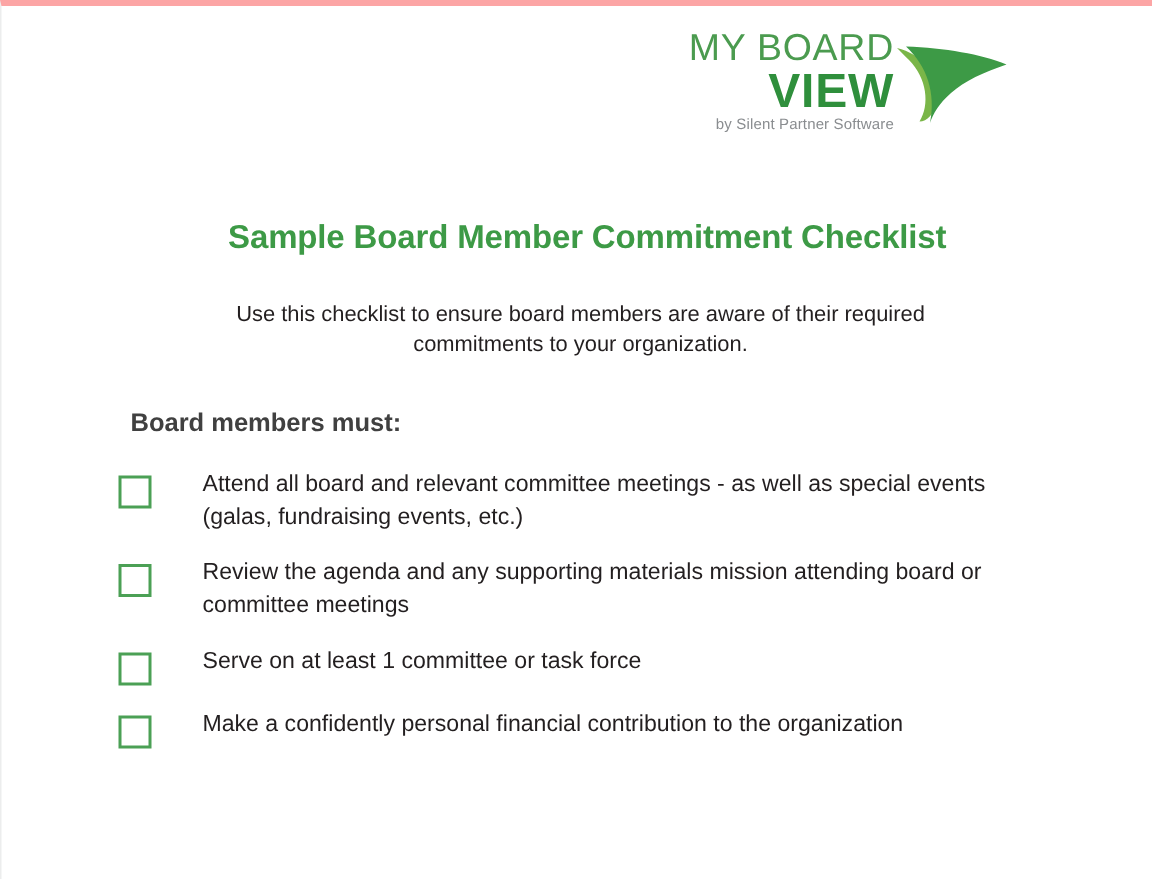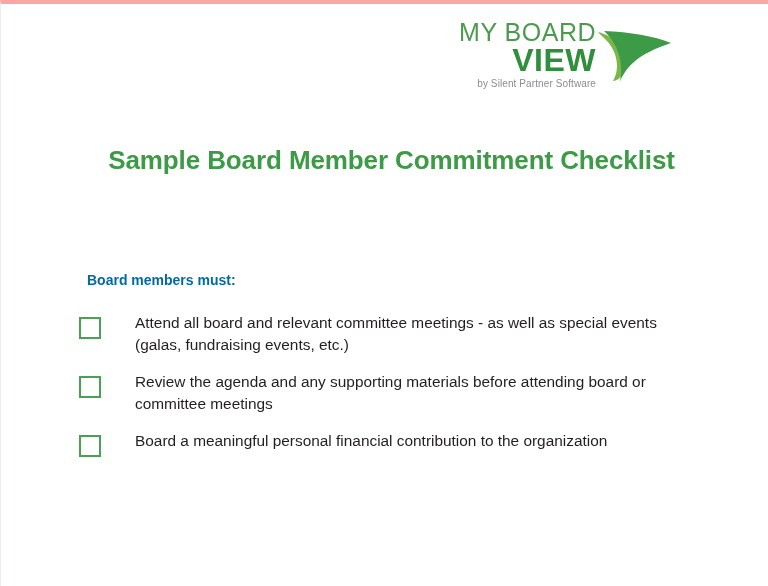--- a/index.html
+++ b/index.html
@@ -78,21 +78,21 @@
   }
 
   
   .doc-title {
     position: absolute;
     left: 0;
     right: 0;
     top: 141px;
     text-align: center;
     font-family: "Liberation Sans", sans-serif;
-    font-size: 26px;
+    font-size: 22px;
     font-weight: 700;
     color: #3d9a46;
     letter-spacing: -0.1px;
     padding-left: 14px;
   }
 
   .doc-subtitle {
     position: absolute;
     left: 124px;
     width: 524px;
@@ -104,23 +104,23 @@
     color: #231f20;
     line-height: 20px;
   }
 
   
   .section-heading {
     position: absolute;
     left: 86px;
     top: 268px;
     font-family: "Liberation Sans", sans-serif;
-    font-size: 14px;
+    font-size: 17px;
     font-weight: 700;
-    color: #0369a1;
+    color: #404040;
   }
 
   
   .checklist {
     position: absolute;
     left: 78px;
     top: 308px;
     right: 60px;
   }
   .check-item {
@@ -163,37 +163,42 @@
     <div class="logo-mark">
       <svg width="76" height="56" viewBox="0 0 76 56" xmlns="http://www.w3.org/2000/svg">
         <path d="M2 6 C 18 10, 30 22, 28 42 C 27 50, 22 55, 17 55 C 24 44, 22 26, 10 14 C 7 11, 4 8, 2 6 Z" fill="#7ab648"></path>
         <path d="M8 5 C 34 6, 58 10, 75 17 C 60 22, 47 28, 38 36 C 30 43, 26 50, 24 56 C 28 36, 22 18, 8 5 Z" fill="#3d9a46"></path>
       </svg>
     </div>
   </div>
 
   <div class="doc-title">Sample Board Member Commitment Checklist</div>
 
+  <div class="doc-subtitle">Use this checklist to ensure board members are aware of their required commitments to your organization.</div>
 
   <div class="section-heading">Board members must:</div>
 
   <div class="checklist">
 
     <div class="check-item">
       <div class="checkbox"></div>
       <div class="check-label">Attend all board and relevant committee meetings - as well as special events (galas, fundraising events, etc.)</div>
     </div>
 
 
     <div class="check-item">
       <div class="checkbox"></div>
-      <div class="check-label">Review the agenda and any supporting materials before attending board or committee meetings</div>
-    </div>
-
-
-    <div class="check-item">
-      <div class="checkbox"></div>
-      <div class="check-label">Board a meaningful personal financial contribution to the organization</div>
+      <div class="check-label">Review the agenda and any supporting materials mission attending board or committee meetings</div>
+    </div>
+
+    <div class="check-item">
+      <div class="checkbox"></div>
+      <div class="check-label">Serve on at least 1 committee or task force</div>
+    </div>
+
+    <div class="check-item">
+      <div class="checkbox"></div>
+      <div class="check-label">Make a confidently personal financial contribution to the organization</div>
     </div>
 
   </div>
 
 </div>
 
 </body></html>

